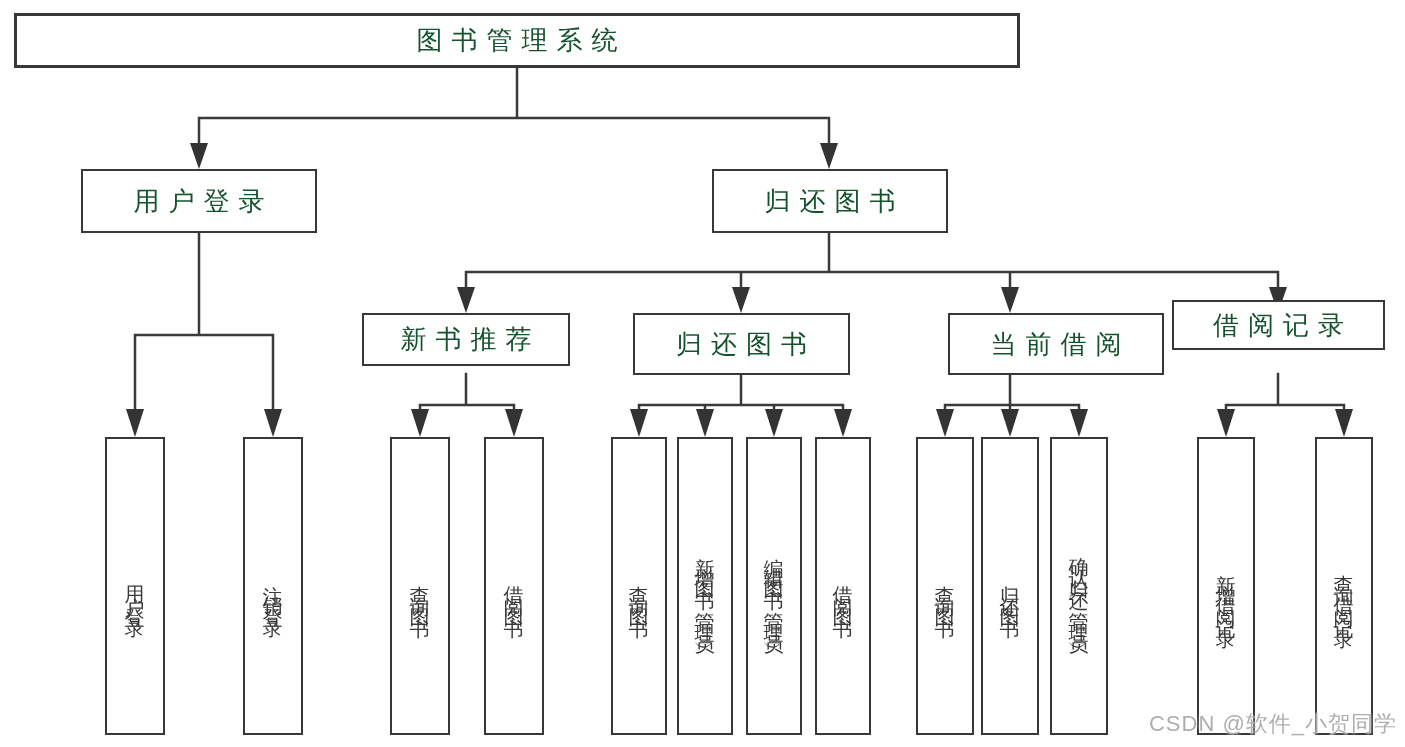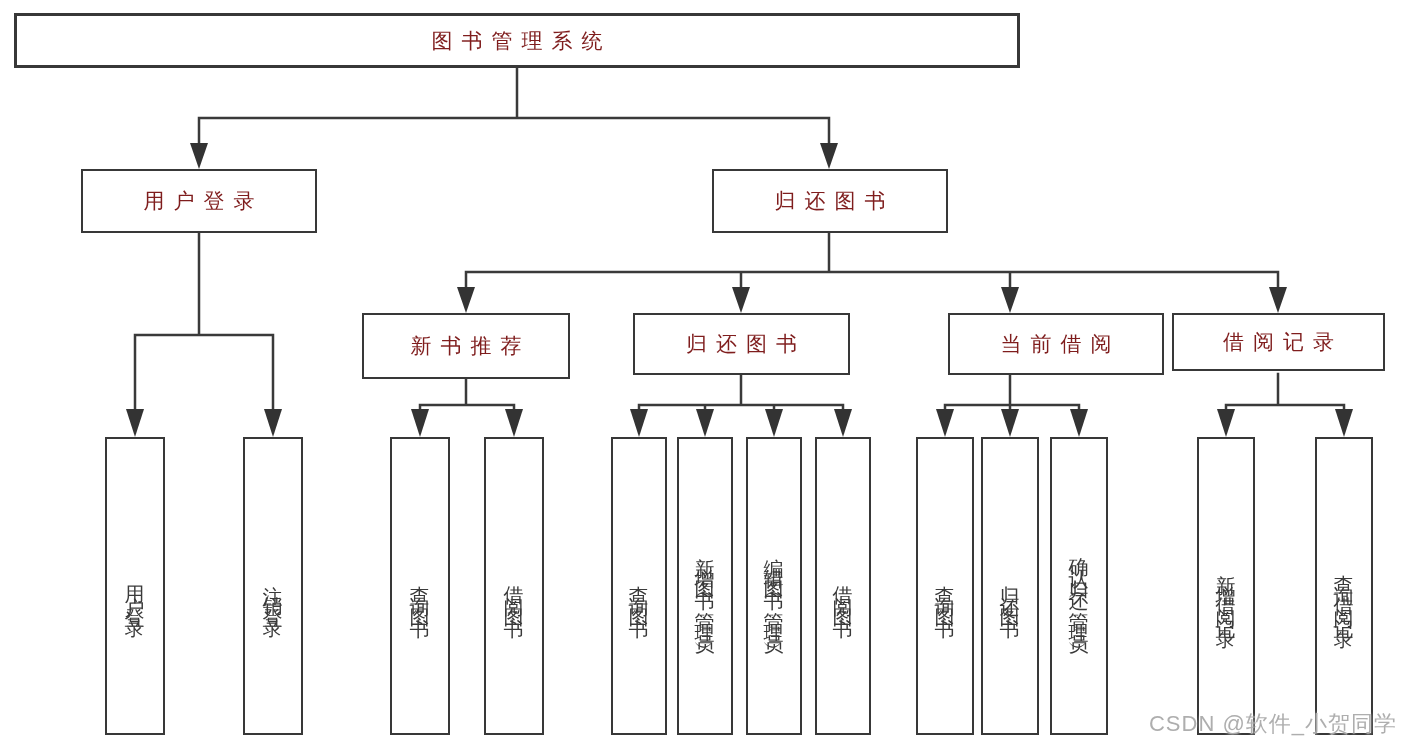--- a/index.html
+++ b/index.html
@@ -14,22 +14,22 @@
   #connectors{position:absolute;left:0;top:0;width:1405px;height:747px;}
   #connectors path{fill:none;stroke:#3a3a3a;stroke-width:2.5;stroke-linecap:square;}
   #connectors polygon{fill:#333333;stroke:none;}
   .box{
     position:absolute;box-sizing:border-box;
     border:2.5px solid #383838;background:#ffffff;
     display:flex;align-items:center;justify-content:center;
   }
   .box.root{border-width:3px;}
   .h-lbl{
-    font-size:21px;letter-spacing:9px;margin-right:-9px;
-    white-space:nowrap;color:#7f1d1d;
+    font-size:26px;letter-spacing:9px;margin-right:-9px;
+    white-space:nowrap;color:#14532d;
   }
   .leaf .v-lbl{
     writing-mode:vertical-rl;text-orientation:mixed;
     font-size:20px;line-height:1;letter-spacing:11px;margin-bottom:-11px;
     color:#3a3a3a;
   }
   #watermark{
     position:absolute;right:8px;bottom:8px;
     font-size:22px;letter-spacing:1px;
     color:rgba(170,170,170,0.95);
@@ -89,30 +89,30 @@
     <span class="h-lbl">图书管理系统</span>
   </div>
 
   <div class="box" style="left:81px;top:169px;width:236px;height:64px">
     <span class="h-lbl">用户登录</span>
   </div>
   <div class="box" style="left:712px;top:169px;width:236px;height:64px">
     <span class="h-lbl">归还图书</span>
   </div>
 
-  <div class="box" style="left:362px;top:313px;width:208px;height:66px">
+  <div class="box" style="left:362px;top:313px;width:208px;height:53px">
     <span class="h-lbl">新书推荐</span>
   </div>
   <div class="box" style="left:633px;top:313px;width:217px;height:62px">
     <span class="h-lbl">归还图书</span>
   </div>
   <div class="box" style="left:948px;top:313px;width:216px;height:62px">
     <span class="h-lbl">当前借阅</span>
   </div>
-  <div class="box" style="left:1172px;top:313px;width:213px;height:58px">
+  <div class="box" style="left:1172px;top:300px;width:213px;height:50px">
     <span class="h-lbl">借阅记录</span>
   </div>
 
   <div class="box leaf" style="left:105px;top:437px;width:60px;height:298px">
     <span class="v-lbl">用户登录</span>
   </div>
   <div class="box leaf" style="left:243px;top:437px;width:60px;height:298px">
     <span class="v-lbl">注销登录</span>
   </div>
 

